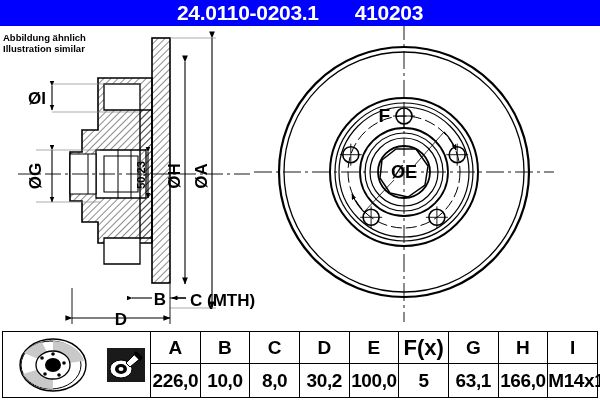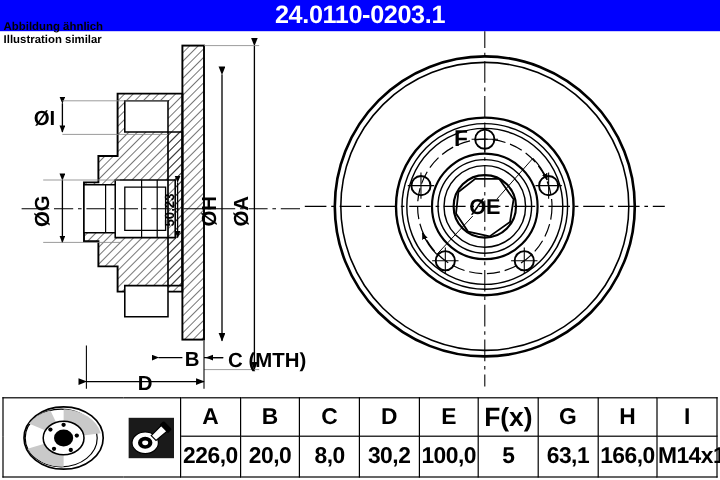--- a/index.html
+++ b/index.html
@@ -30,21 +30,21 @@
     font-size: 21px;
     font-weight: bold;
     letter-spacing: -0.3px;
   }
   .header .part-no { }
   .header .ref-no  { }
 
   
   .caption {
     position: absolute;
-    left: 3px; top: 17px;
+    left: 3px; top: 32px;
     font-size: 9.5px;
     font-weight: bold;
     line-height: 11px;
     color: #000;
   }
 
   
   .drawing {
     position: absolute;
     left: 0; top: 26px;
@@ -74,20 +74,21 @@
   .icon-cell-tool { width: 48px; border-left: none !important; }
   .icon-wrap { display:flex; align-items:center; justify-content:center; height:100%; }
 </style>
 </head>
 <body>
 
 <div id="page">
 
   <div class="header">
     <span class="part-no">24.0110-0203.1</span>
+    <span class="ref-no">410203</span>
   </div>
 
   <div class="caption">
     <div>Abbildung ähnlich</div>
     <div>Illustration similar</div>
   </div>
 
   <div class="drawing">
     <svg width="600" height="302" viewBox="0 0 600 302" xmlns="http://www.w3.org/2000/svg">
       <defs>
@@ -277,21 +278,21 @@
         <td class="hdr">C</td>
         <td class="hdr">D</td>
         <td class="hdr">E</td>
         <td class="hdr fx">F(x)</td>
         <td class="hdr">G</td>
         <td class="hdr">H</td>
         <td class="hdr">I</td>
       </tr>
       <tr>
         <td class="val">226,0</td>
-        <td class="val">20,0</td>
+        <td class="val">10,0</td>
         <td class="val">8,0</td>
         <td class="val">30,2</td>
         <td class="val">100,0</td>
         <td class="val">5</td>
         <td class="val">63,1</td>
         <td class="val">166,0</td>
         <td class="val">M14x1,5</td>
       </tr>
     </tbody>
   </table>

